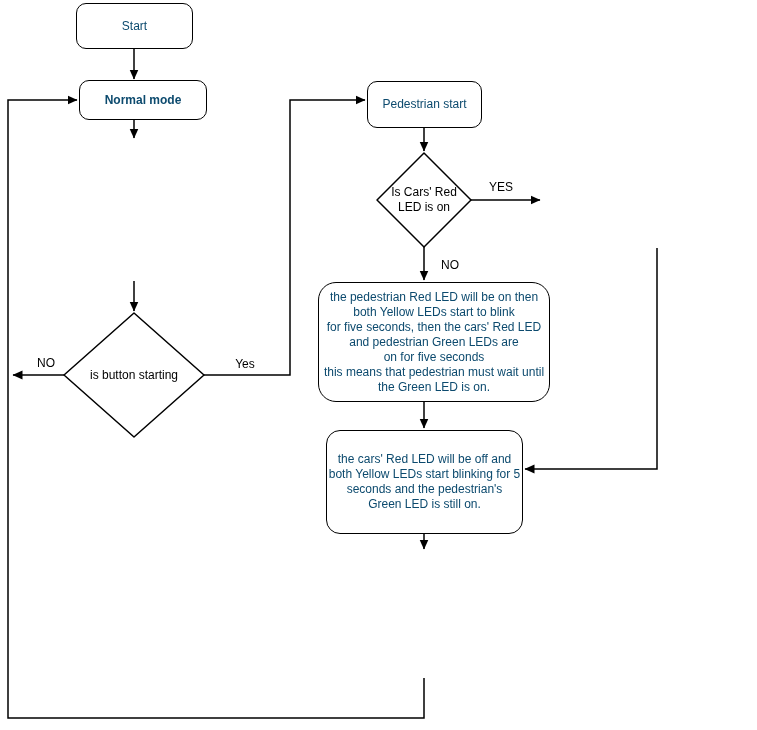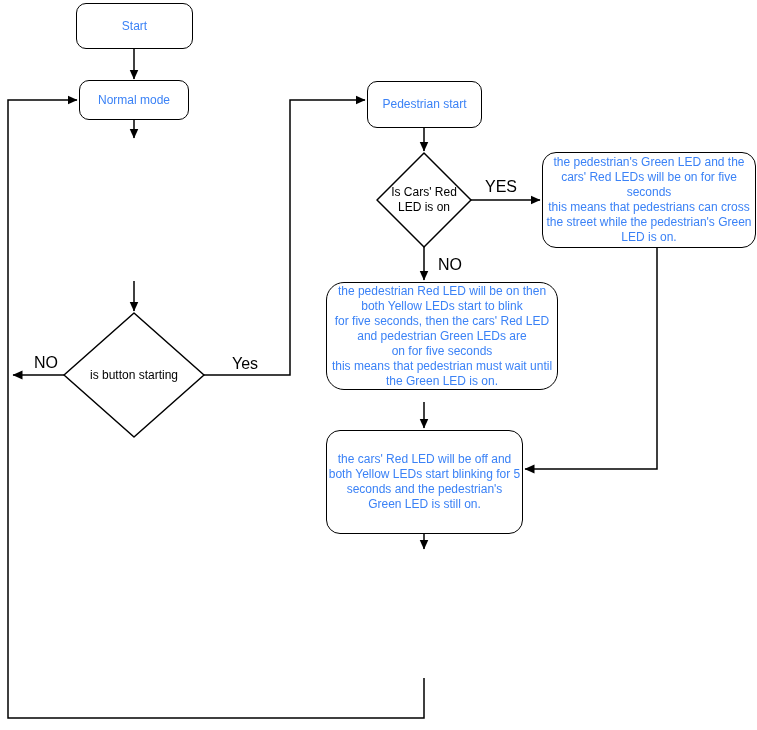--- a/index.html
+++ b/index.html
@@ -22,21 +22,21 @@
     box-sizing: border-box;
     background: #ffffff;
     border: 1.5px solid #000000;
     display: flex;
     align-items: center;
     justify-content: center;
     text-align: center;
     font-size: 12px;
     line-height: 15px;
     white-space: pre;
-    color: #3b82f6;
+    color: #0c4a6e;
   }
   .r10 { border-radius: 10px; }
   .r14 { border-radius: 14px; }
   .r18 { border-radius: 18px; }
   .diamond-label {
     position: absolute;
     display: flex;
     align-items: center;
     justify-content: center;
     text-align: center;
@@ -45,21 +45,21 @@
     white-space: pre;
     background: transparent;
     border: none;
     pointer-events: none;
   }
   .edge-label {
     position: absolute;
     transform: translate(-50%, -50%);
     background: #ffffff;
     padding: 0 2px;
-    font-size: 16px;
+    font-size: 12px;
     line-height: 14px;
     white-space: nowrap;
   }
 </style>
 </head>
 <body>
 
 <div class="canvas">
 
   <svg class="edges" width="757" height="730" viewBox="0 0 757 730">
@@ -81,33 +81,27 @@
     <path d="M424 402 V428" fill="none" stroke="#000" stroke-width="1.5" marker-end="url(#arrow)"></path>
     <path d="M424 512 V549" fill="none" stroke="#000" stroke-width="1.5" marker-end="url(#arrow)"></path>
     <path d="M657 248 V469 H525" fill="none" stroke="#000" stroke-width="1.5" marker-end="url(#arrow)"></path>
 
     <polygon points="134,313 204,375 134,437 64,375" fill="#ffffff" stroke="#000000" stroke-width="1.5" stroke-linejoin="round"></polygon>
     <polygon points="424,153 471,200 424,247 377,200" fill="#ffffff" stroke="#000000" stroke-width="1.5" stroke-linejoin="round"></polygon>
   </svg>
 
   <div class="node r10" style="left:76px; top:3px; width:117px; height:46px;">Start</div>
 
-  <div class="node r10" style="left:79px; top:80px; width:110px; height:40px;">Normal mode</div>
+  <div class="node r10" style="left:79px; top:80px; width:128px; height:40px;font-weight:bold;">Normal mode</div>
 
 
   <div class="node r10" style="left:367px; top:81px; width:115px; height:47px;">Pedestrian start</div>
 
-  <div class="node r14" style="left:542px; top:152px; width:214px; height:96px;">the pedestrian's Green LED and the
-cars' Red LEDs will be on for five
-seconds
-this means that pedestrians can cross
-the street while the pedestrian's Green
-LED is on.</div>
 
-  <div class="node r18" style="left:326px; top:282px; width:232px; height:108px;">the pedestrian Red LED will be on then
+  <div class="node r18" style="left:318px; top:282px; width:232px; height:120px;">the pedestrian Red LED will be on then
 both Yellow LEDs start to blink
 for five seconds, then the cars' Red LED
 and pedestrian Green LEDs are
 on for five seconds
 this means that pedestrian must wait until
 the Green LED is on.</div>
 
   <div class="node r14" style="left:326px; top:430px; width:197px; height:104px;">the cars' Red LED will be off and
 both Yellow LEDs start blinking for 5
 seconds and the pedestrian's

